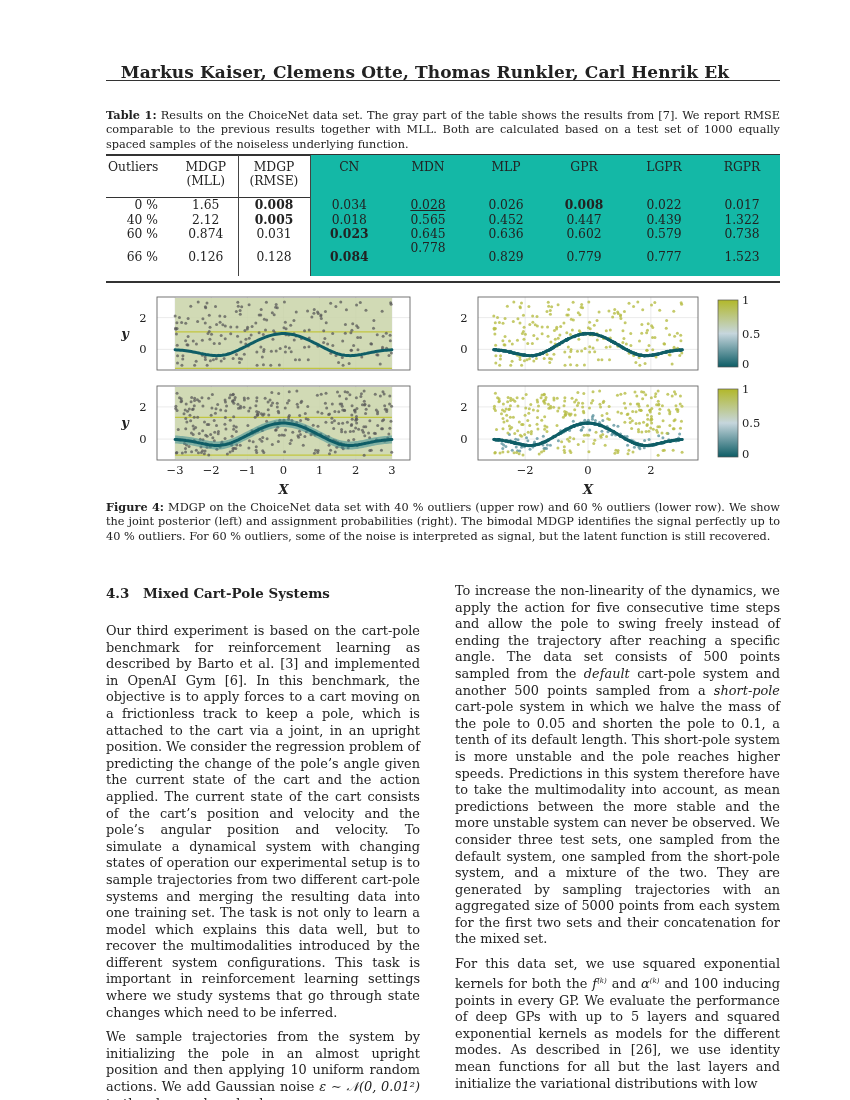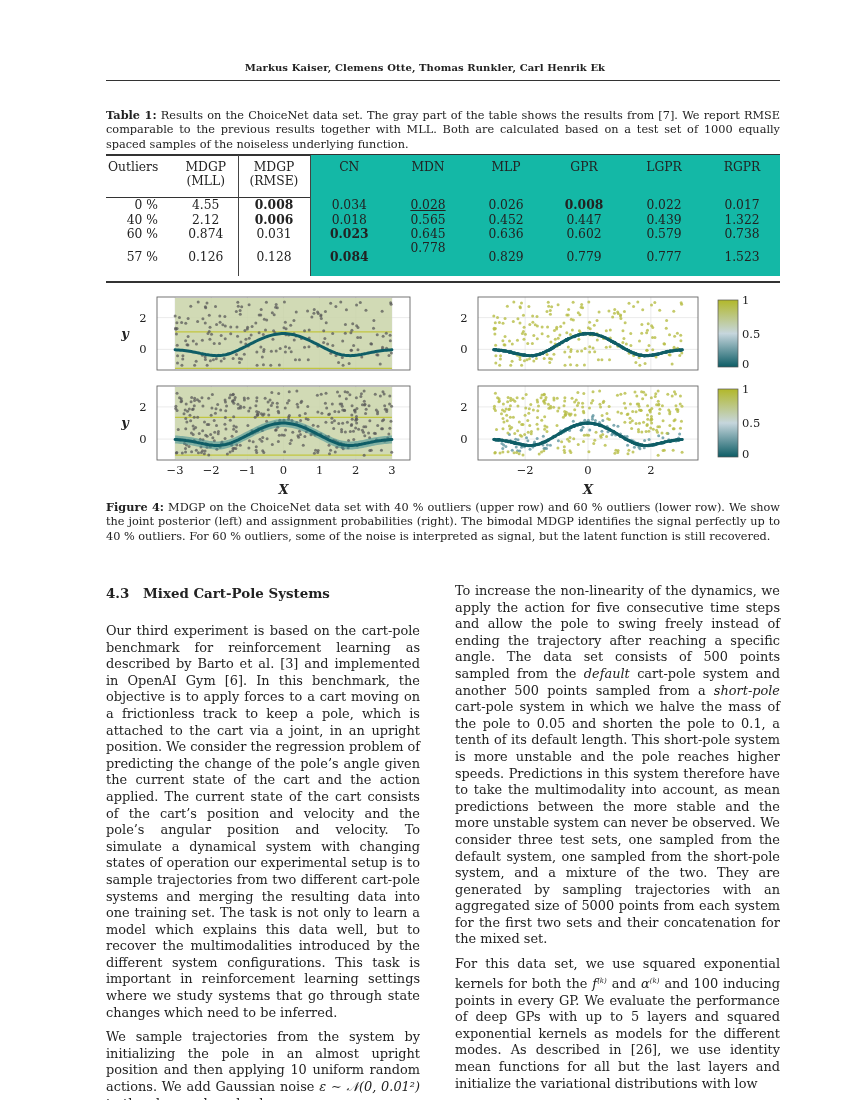--- a/index.html
+++ b/index.html
@@ -1,19 +1,19 @@
 <!DOCTYPE html>
 <html><head>
 <meta charset="utf-8">
 <style>
   html, body { margin:0; padding:0; background:#ffffff; }
   body { width:850px; height:1100px; position:relative; overflow:hidden;
          font-family:"DejaVu Serif", "Liberation Serif", serif; color:#222; }
   .abs { position:absolute; }
-  .running-head { left:0; width:850px; top:62px; text-align:center; font-weight:bold; font-size:10px; letter-spacing:0.1px; }
+  .running-head { left:0; width:850px; top:62px; text-align:center; font-weight:bold; font-size:17px; letter-spacing:0.1px; }
   .head-rule { left:106px; width:674px; top:80px; height:1px; background:#333; }
   .caption { font-size:11.3px; line-height:14.3px; text-align:justify; }
   .caption .lbl { font-weight:bold; }
   #table-caption { left:106px; width:674px; top:96px;margin-top:12px; }
   #fig-caption { left:106px; width:674px; top:500px; }
   table.results { position:absolute; left:106px; top:155px; width:674px; border-collapse:collapse; font-size:12.3px; }
   table.results td, table.results th { font-weight:normal; text-align:center; padding:0 4px; line-height:14.2px; }
   table.results thead tr th { padding-top:5px; padding-bottom:4px; vertical-align:top; }
   table.results .sep { border-right:1px solid #444; }
   table.results .gray { background:#14b8a6; }
@@ -64,53 +64,53 @@
       <th class="gray"><span>MDN</span></th>
       <th class="gray"><span>MLP</span></th>
       <th class="gray"><span>GPR</span></th>
       <th class="gray"><span>LGPR</span></th>
       <th class="gray"><span>RGPR</span></th>
     </tr>
   </thead>
   <tbody id="table-body">
       <tr>
         <td class="out" style="padding-top: 6px;">0 %</td>
-        <td style="padding-top: 6px;">4.55</td>
+        <td style="padding-top: 6px;">1.65</td>
         <td class="sep b" style="border-left: 1px solid rgb(68, 68, 68); padding-top: 6px;">0.008</td>
         <td class="gray" style="padding-top: 6px;">0.034</td>
         <td class="gray" style="padding-top: 6px; text-decoration: underline;">0.028</td>
         <td class="gray" style="padding-top: 6px;">0.026</td>
         <td class="gray b" style="padding-top: 6px;">0.008</td>
         <td class="gray" style="padding-top: 6px;">0.022</td>
         <td class="gray" style="padding-top: 6px;">0.017</td>
       </tr>
       <tr>
         <td class="out">40 %</td>
         <td>2.12</td>
-        <td class="sep b" style="border-left: 1px solid rgb(68, 68, 68);">0.006</td>
+        <td class="sep b" style="border-left: 1px solid rgb(68, 68, 68);">0.005</td>
         <td class="gray">0.018</td>
         <td class="gray">0.565</td>
         <td class="gray">0.452</td>
         <td class="gray">0.447</td>
         <td class="gray">0.439</td>
         <td class="gray">1.322</td>
       </tr>
       <tr>
         <td class="out">60 %</td>
         <td>0.874</td>
         <td class="sep" style="border-left: 1px solid rgb(68, 68, 68);">0.031</td>
         <td class="gray b">0.023</td>
         <td class="gray">0.645</td>
         <td class="gray">0.636</td>
         <td class="gray">0.602</td>
         <td class="gray">0.579</td>
         <td class="gray">0.738</td>
       </tr>
       <tr>
-        <td class="out" style="padding-bottom: 3px;">57 %</td>
+        <td class="out" style="padding-bottom: 3px;">66 %</td>
         <td style="padding-bottom: 3px;">0.126</td>
         <td class="sep" style="border-left: 1px solid rgb(68, 68, 68); padding-bottom: 3px;">0.128</td>
         <td class="gray b" style="padding-bottom: 3px;">0.084</td>
         <td class="gray" style="padding-bottom: 21px;">0.778</td>
         <td class="gray" style="padding-bottom: 3px;">0.829</td>
         <td class="gray" style="padding-bottom: 3px;">0.779</td>
         <td class="gray" style="padding-bottom: 3px;">0.777</td>
         <td class="gray" style="padding-bottom: 3px;">1.523</td>
       </tr>
     </tbody>

